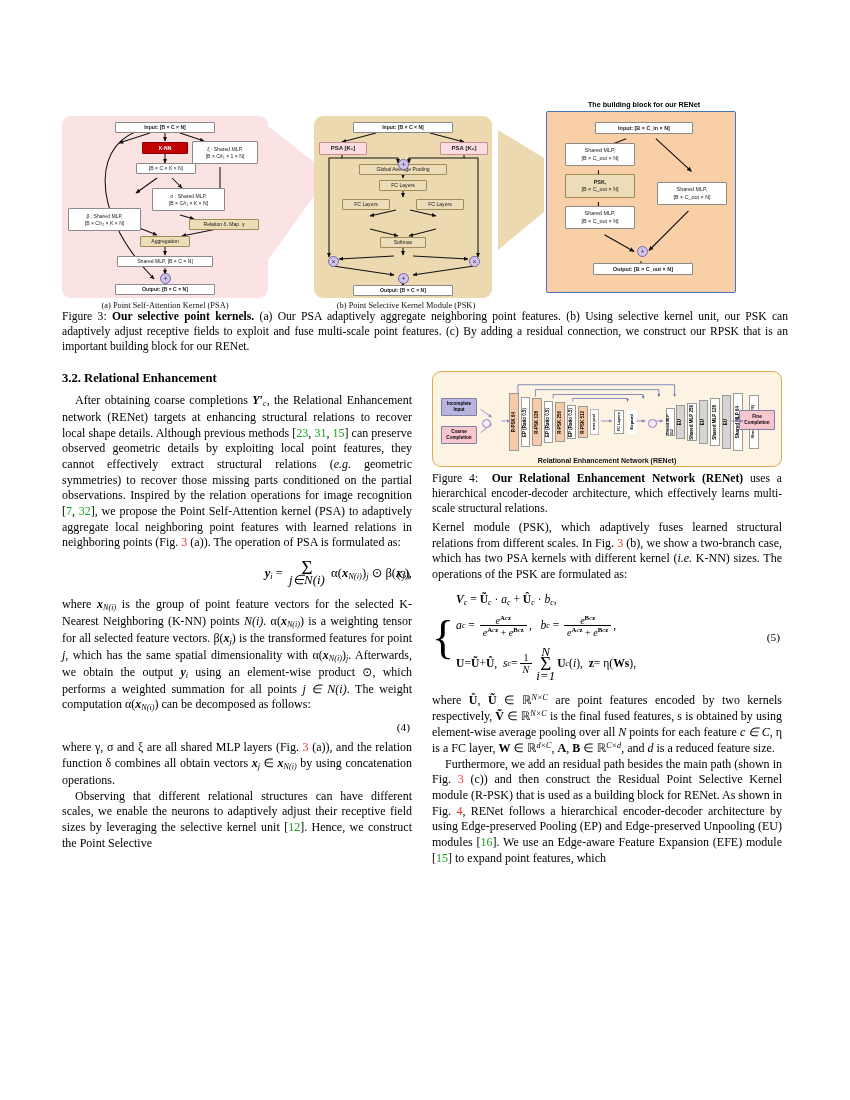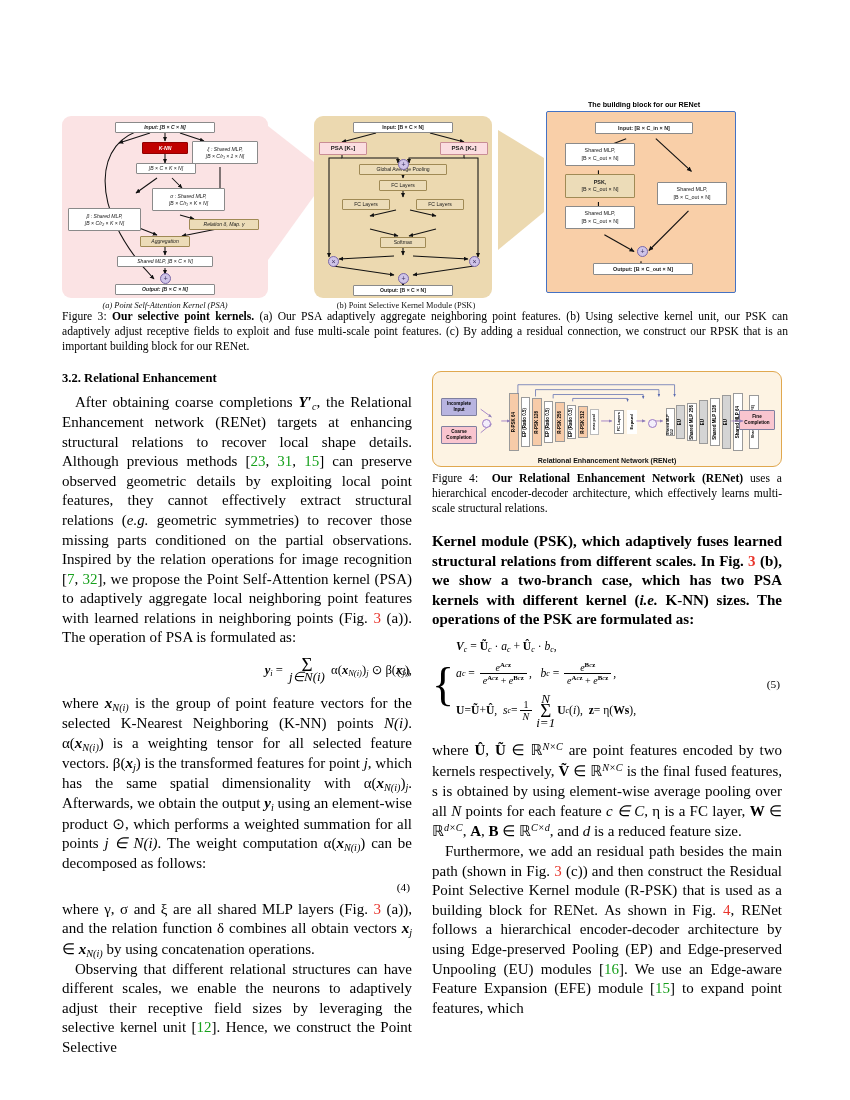--- a/index.html
+++ b/index.html
@@ -58,21 +58,21 @@
   .figcap b{font-weight:bold;}
 
   
   .cols{display:flex;gap:20px;margin-top:17px;}
   .col{width:350px;}
   h2.sec{
     font-size:12.6px;font-weight:bold;margin:0 0 7px 0;color:#000;
     font-family:"Liberation Serif",serif;
   }
   p.body{
-    font-size:15px;line-height:1.305;text-align:justify;color:#000;
+    font-size:12px;line-height:1.305;text-align:justify;color:#000;
     margin:0 0 0 0;text-indent:13px;
   }
   p.body.cont{text-indent:0;}
   .cite{color:#17a01c;}
   .citer{color:#e8332a;}
   .eq{
     display:flex;align-items:center;justify-content:flex-end;position:relative;
     margin:11px 0 11px 0;font-family:"Liberation Serif",serif;
   }
   .eqn{position:absolute;right:2px;font-size:11.4px;color:#000;}
@@ -124,21 +124,21 @@
 <div class="page">
 <div class="content">
 
   <div class="fig3">
 
     <svg class="svgl" style="z-index:0;" width="726" height="200">
       <polygon points="206,26 206,160 252,96 252,62" fill="#fbe3e4"></polygon>
       <polygon points="436,30 436,150 482,112 482,58" fill="#ecd9b0"></polygon>
     </svg>
 
-    <div class="panelwrap" style="width:206px;font-style:italic;">
+    <div class="panelwrap" style="width:206px;">
       <div style="height:16px;"></div>
       <div class="panel panel-a">
         <svg class="svgl" viewBox="0 0 206 182">
           <defs>
             <marker id="ah" markerWidth="5" markerHeight="5" refX="4" refY="2" orient="auto">
               <path d="M0,0 L4.4,2 L0,4 z" fill="#111"></path>
             </marker>
           </defs>
           <g stroke="#111" stroke-width="1.05" fill="none" marker-end="url(#ah)">
             <path d="M88,17 L57,27"></path>
@@ -402,21 +402,21 @@
 
         <div class="f4io" style="left:332px;top:38px;width:36px;height:20px;background:#f9c5cf;left:auto;right:6px;">Fine Completion</div>
 
         <div class="f4title">Relational Enhancement Network (RENet)</div>
       </div>
 
       <div class="f4cap">
         <span>Figure 4:</span>&nbsp;&nbsp;<b>Our Relational Enhancement Network (RENet)</b><span> uses a hierarchical encoder-decoder architecture, which effectively learns multi-scale structural relations.</span>
       </div>
 
-      <p class="body cont" style="margin-top:16px;font-weight:bold;"><span>Kernel module (PSK), which adaptively fuses learned structural relations from different scales. In Fig. </span><span class="citer">3</span><span> (b), we show a two-branch case, which has two PSA kernels with different kernel (</span><i>i.e.</i><span> K-NN) sizes. The operations of the PSK are formulated as:</span></p>
+      <p class="body cont" style="margin-top:4px;"><span>Kernel module (PSK), which adaptively fuses learned structural relations from different scales. In Fig. </span><span class="citer">3</span><span> (b), we show a two-branch case, which has two PSA kernels with different kernel (</span><i>i.e.</i><span> K-NN) sizes. The operations of the PSK are formulated as:</span></p>
 
       <div class="eq" style="margin:10px 0 11px 0;justify-content:flex-start;">
         <span class="brace">{</span>
         <span style="font-size:11.6px;display:inline-flex;flex-direction:column;gap:7px;margin-left:2px;">
           <span><span class="mb mi">V</span><span class="sub mi">c</span> = <span class="mb">Ũ</span><span class="sub mi">c</span> · <span class="mi">a</span><span class="sub mi">c</span> + <span class="mb">Û</span><span class="sub mi">c</span> · <span class="mi">b</span><span class="sub mi">c</span>,</span>
           <span style="display:inline-flex;align-items:center;">
             <span class="mi">a</span><span class="sub mi">c</span>&nbsp;=&nbsp;
             <span class="frac">
                   <span class="num"><span class="mi">e</span><span class="sup mb">A</span><span class="sup mi">c</span><span class="sup mb">z</span></span>
                   <span class="den"><span class="mi">e</span><span class="sup mb">A</span><span class="sup mi">c</span><span class="sup mb">z</span> + <span class="mi">e</span><span class="sup mb">B</span><span class="sup mi">c</span><span class="sup mb">z</span></span>

